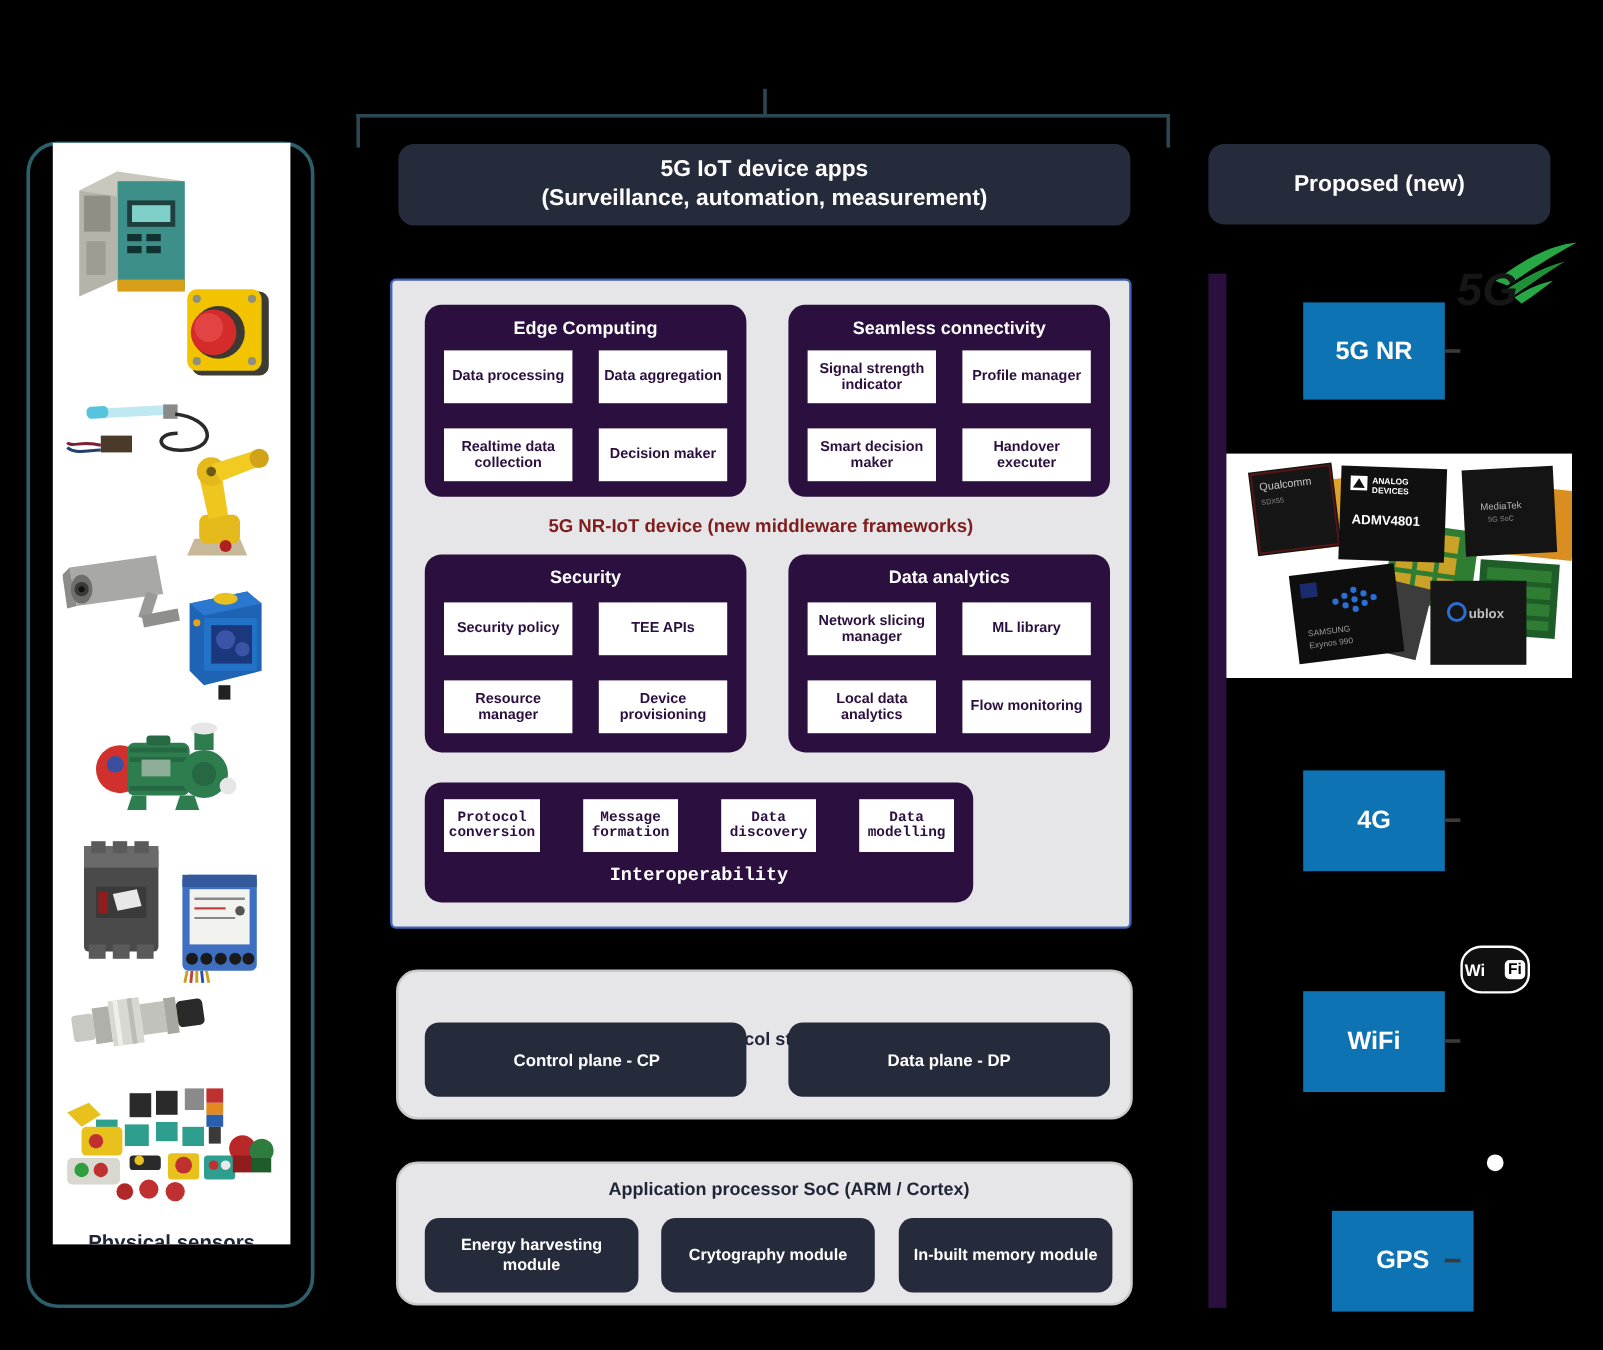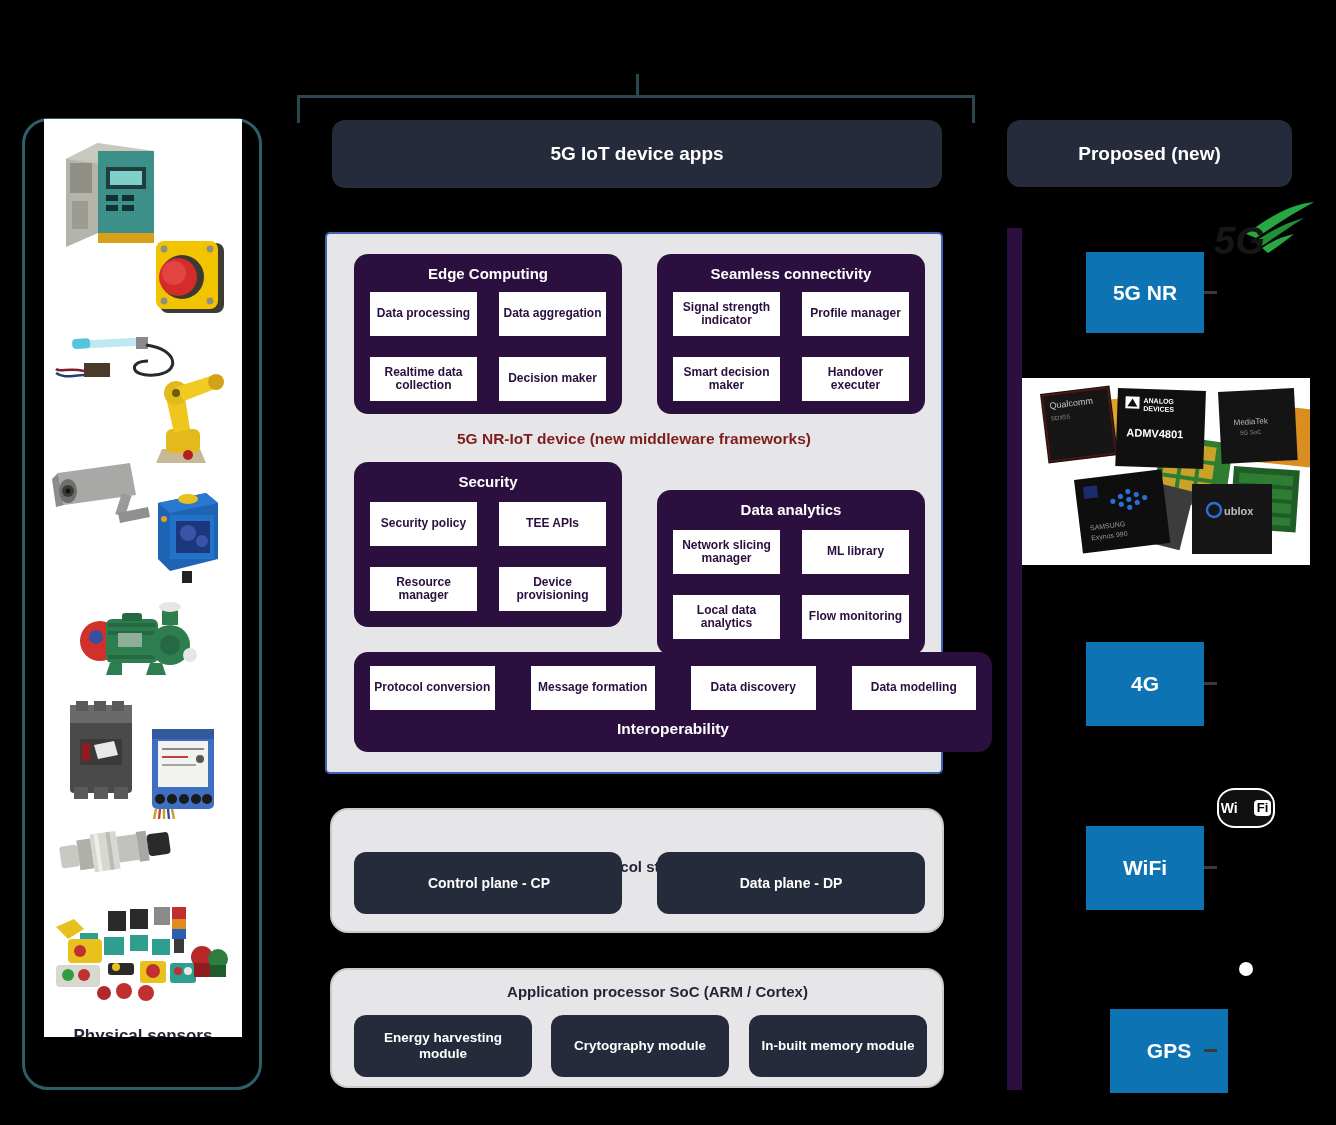--- a/index.html
+++ b/index.html
@@ -235,20 +235,21 @@
       <rect x="140" y="58" width="16" height="14" fill="#8f1d1d"></rect>
       <circle cx="164" cy="54" r="10" fill="#2e7d3f"></circle>
       <rect x="156" y="60" width="16" height="12" fill="#1f5c2c"></rect>
     </svg>
 
     <div class="caption">Physical sensors</div>
   </div>
 
   <div class="navyhdr" style="left:332px;top:120px;width:610px;height:68px;">
     <div class="l1">5G IoT device apps</div>
+    <div class="l2">(Surveillance, automation, measurement)</div>
   </div>
 
   <div class="mwouter" style="left:325px;top:232px;width:618px;height:542px;">
 
     <div class="ppanel" style="left:330px;top:20px;width:268px;height:160px;">
       <div class="ptitle">Seamless connectivity</div>
       <div class="grid2" style="top:38px;">
         <div class="wbox">Signal strength indicator</div>
         <div class="wbox">Profile manager</div>
         <div class="wbox">Smart decision maker</div>
@@ -271,31 +272,31 @@
     <div class="ppanel" style="left:27px;top:228px;width:268px;height:165px;">
       <div class="ptitle">Security</div>
       <div class="grid2" style="top:40px;">
         <div class="wbox">Security policy</div>
         <div class="wbox">TEE APIs</div>
         <div class="wbox">Resource manager</div>
         <div class="wbox">Device provisioning</div>
       </div>
     </div>
 
-    <div class="ppanel" style="left:330px;top:228px;width:268px;height:165px;margin-top:28px;">
+    <div class="ppanel" style="left:330px;top:228px;width:268px;height:165px;">
       <div class="ptitle">Data analytics</div>
       <div class="grid2" style="top:40px;">
         <div class="wbox">Network slicing manager</div>
         <div class="wbox">ML library</div>
         <div class="wbox">Local data analytics</div>
         <div class="wbox">Flow monitoring</div>
       </div>
     </div>
 
-    <div class="ppanel" style="left:27px;top:418px;width:638px;height:100px;">
+    <div class="ppanel" style="left:27px;top:418px;width:457px;height:100px;font-family:Liberation Mono, monospace;">
       <div class="interop-row">
         <div class="wbox">Protocol conversion</div>
         <div class="wbox">Message formation</div>
         <div class="wbox">Data discovery</div>
         <div class="wbox">Data modelling</div>
       </div>
       <div class="interop-label">Interoperability</div>
     </div>
   </div>
 

